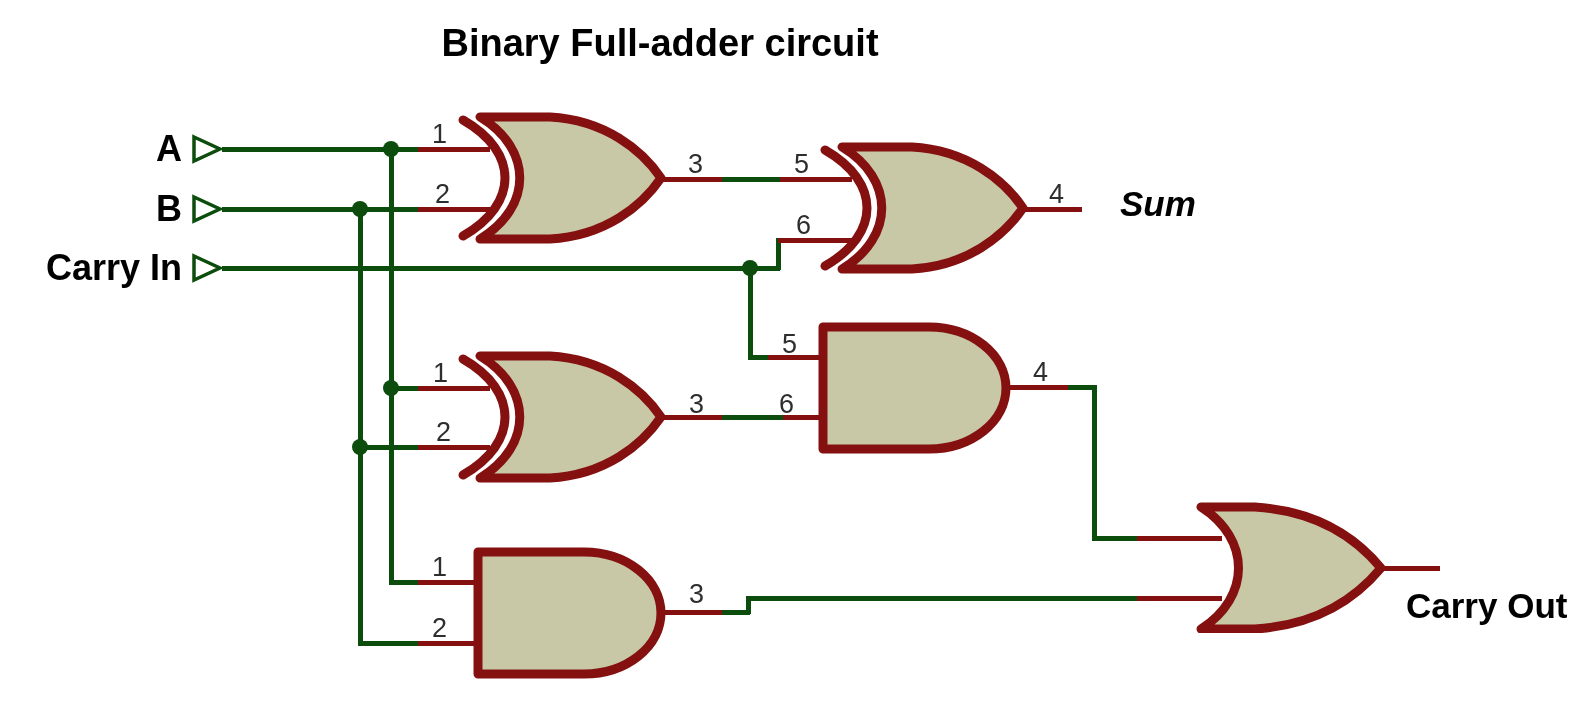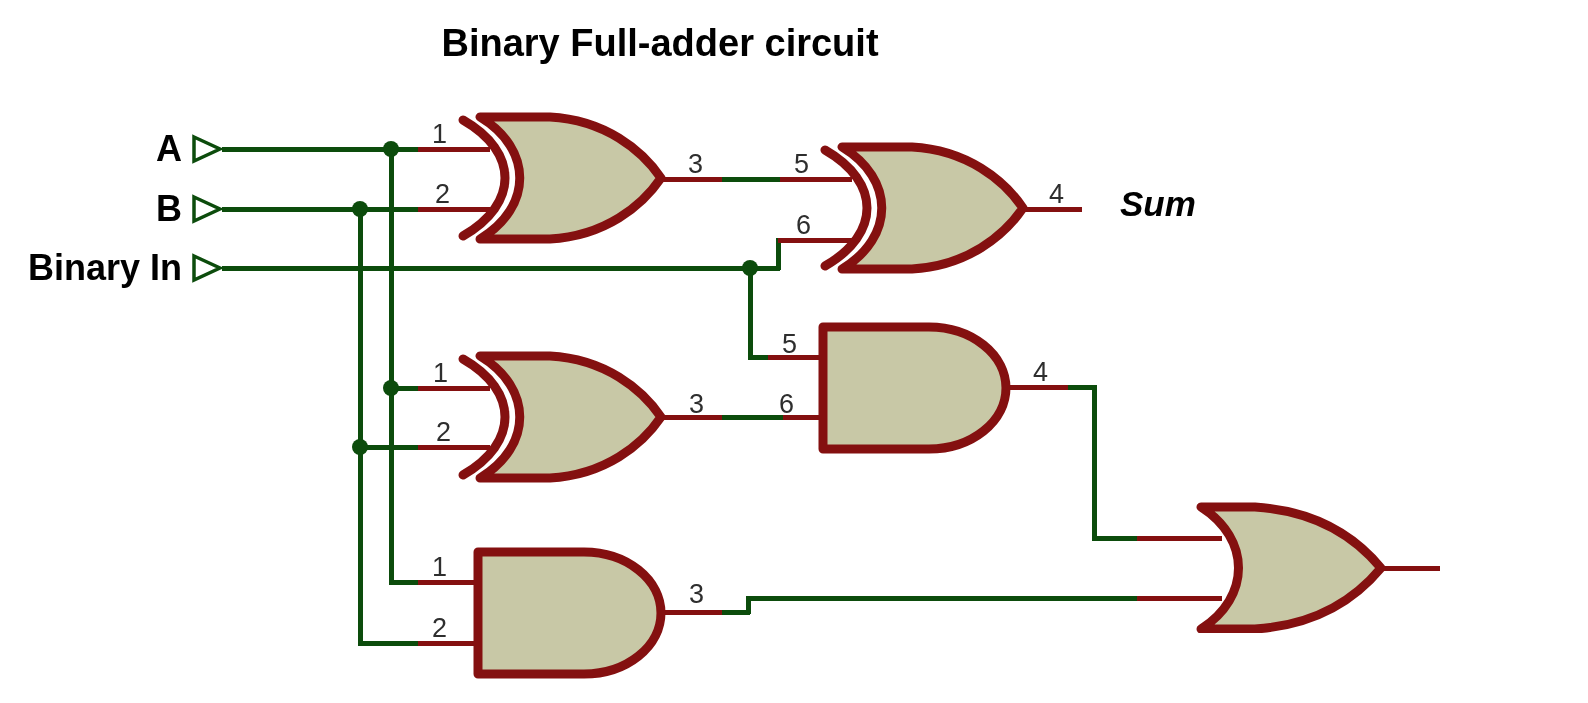--- a/index.html
+++ b/index.html
@@ -34,21 +34,21 @@
 </style>
 </head>
 <body>
 
 <div class="canvas">
 
   <div class="title">Binary Full-adder circuit</div>
 
   <div class="port-label" style="top:131px;">A</div>
   <div class="port-label" style="top:191px;">B</div>
-  <div class="port-label" style="top:250px;">Binary In</div>
+  <div class="port-label" style="top:250px;">Carry In</div>
 
   <svg class="tri" style="left:191px;top:133px;" width="32" height="32">
     <polygon points="3,4 29,16 3,28" fill="#ffffff" stroke="#0c4c0c" stroke-width="3.5" stroke-linejoin="miter"></polygon>
   </svg>
   <svg class="tri" style="left:191px;top:193px;" width="32" height="32">
     <polygon points="3,4 29,16 3,28" fill="#ffffff" stroke="#0c4c0c" stroke-width="3.5" stroke-linejoin="miter"></polygon>
   </svg>
   <svg class="tri" style="left:191px;top:252px;" width="32" height="32">
     <polygon points="3,4 29,16 3,28" fill="#ffffff" stroke="#0c4c0c" stroke-width="3.5" stroke-linejoin="miter"></polygon>
   </svg>
@@ -147,14 +147,15 @@
   <span class="pin-num" style="left:432px;top:615px;">2</span>
   <span class="pin-num" style="left:689px;top:581px;">3</span>
 
   <div class="gate" style="left:1193px;top:501px;">
     <svg width="195" height="132" viewBox="0 0 195 132">
       <path d="M 8 6 L 62 6 C 126 10 164 38 188 67 C 164 96 126 124 62 128 L 8 128 C 58 96 58 38 8 6 Z" fill="#c8c8a6" stroke="#841010" stroke-width="9" stroke-linejoin="round"></path>
     </svg>
   </div>
 
   <div class="out-label" style="left:1120px;top:186px;font-style:italic;">Sum</div>
+  <div class="out-label" style="left:1406px;top:588px;">Carry Out</div>
 
 </div>
 
 </body></html>

